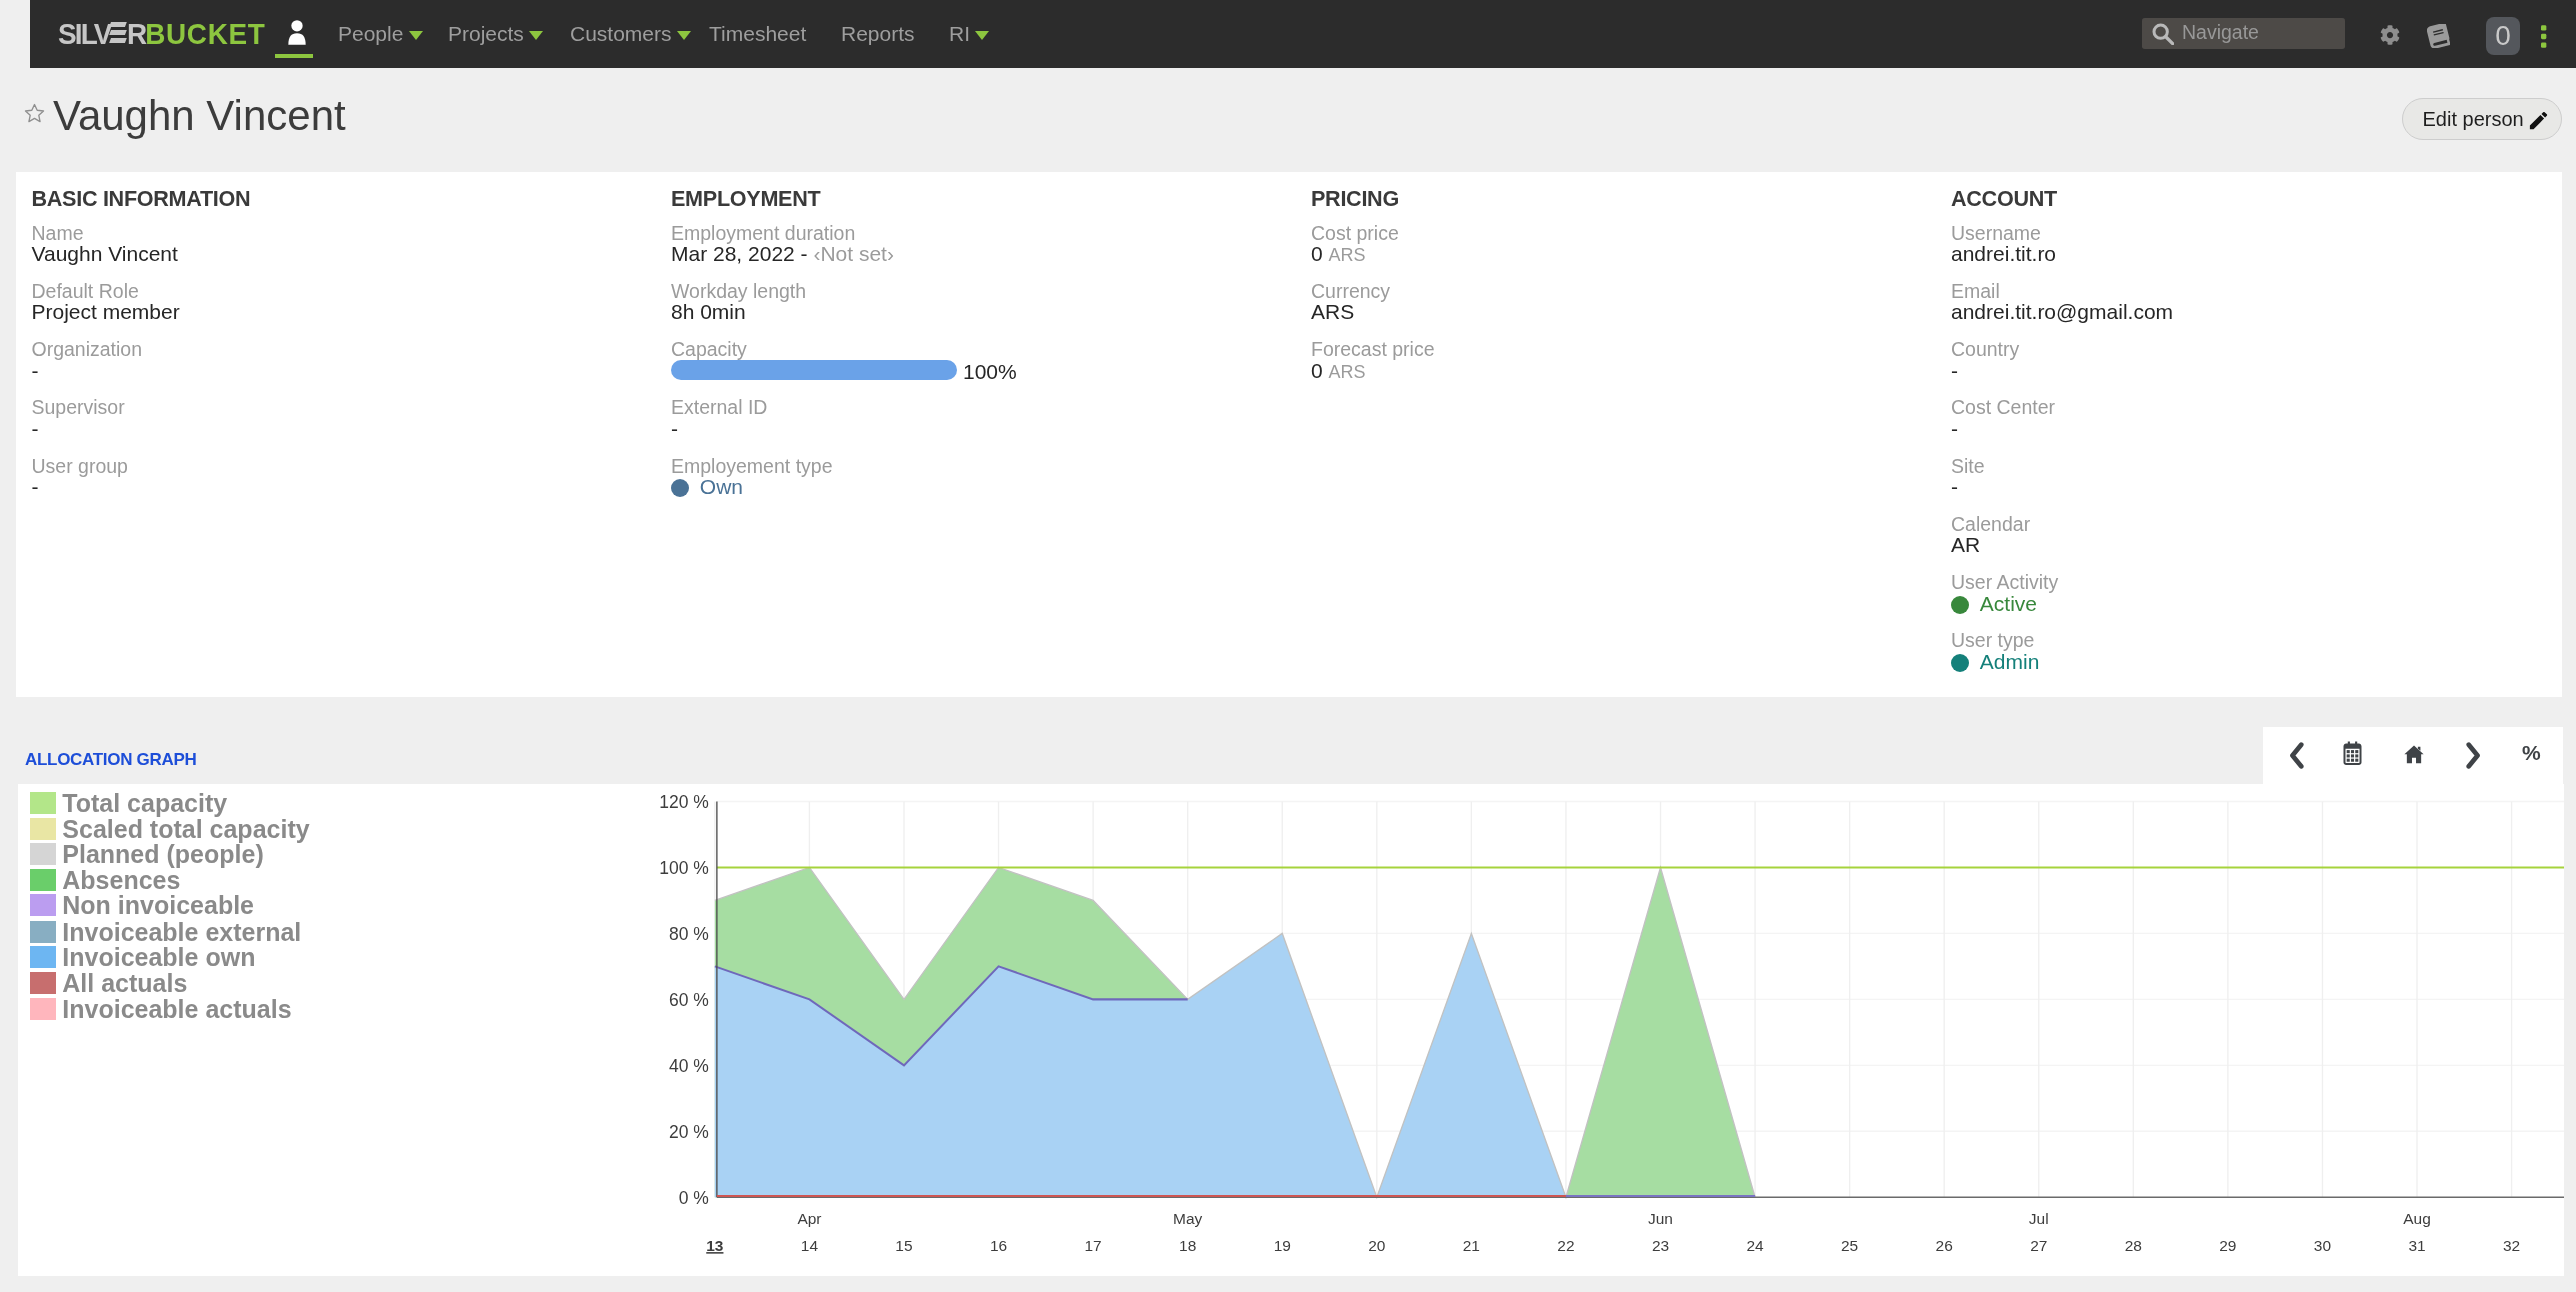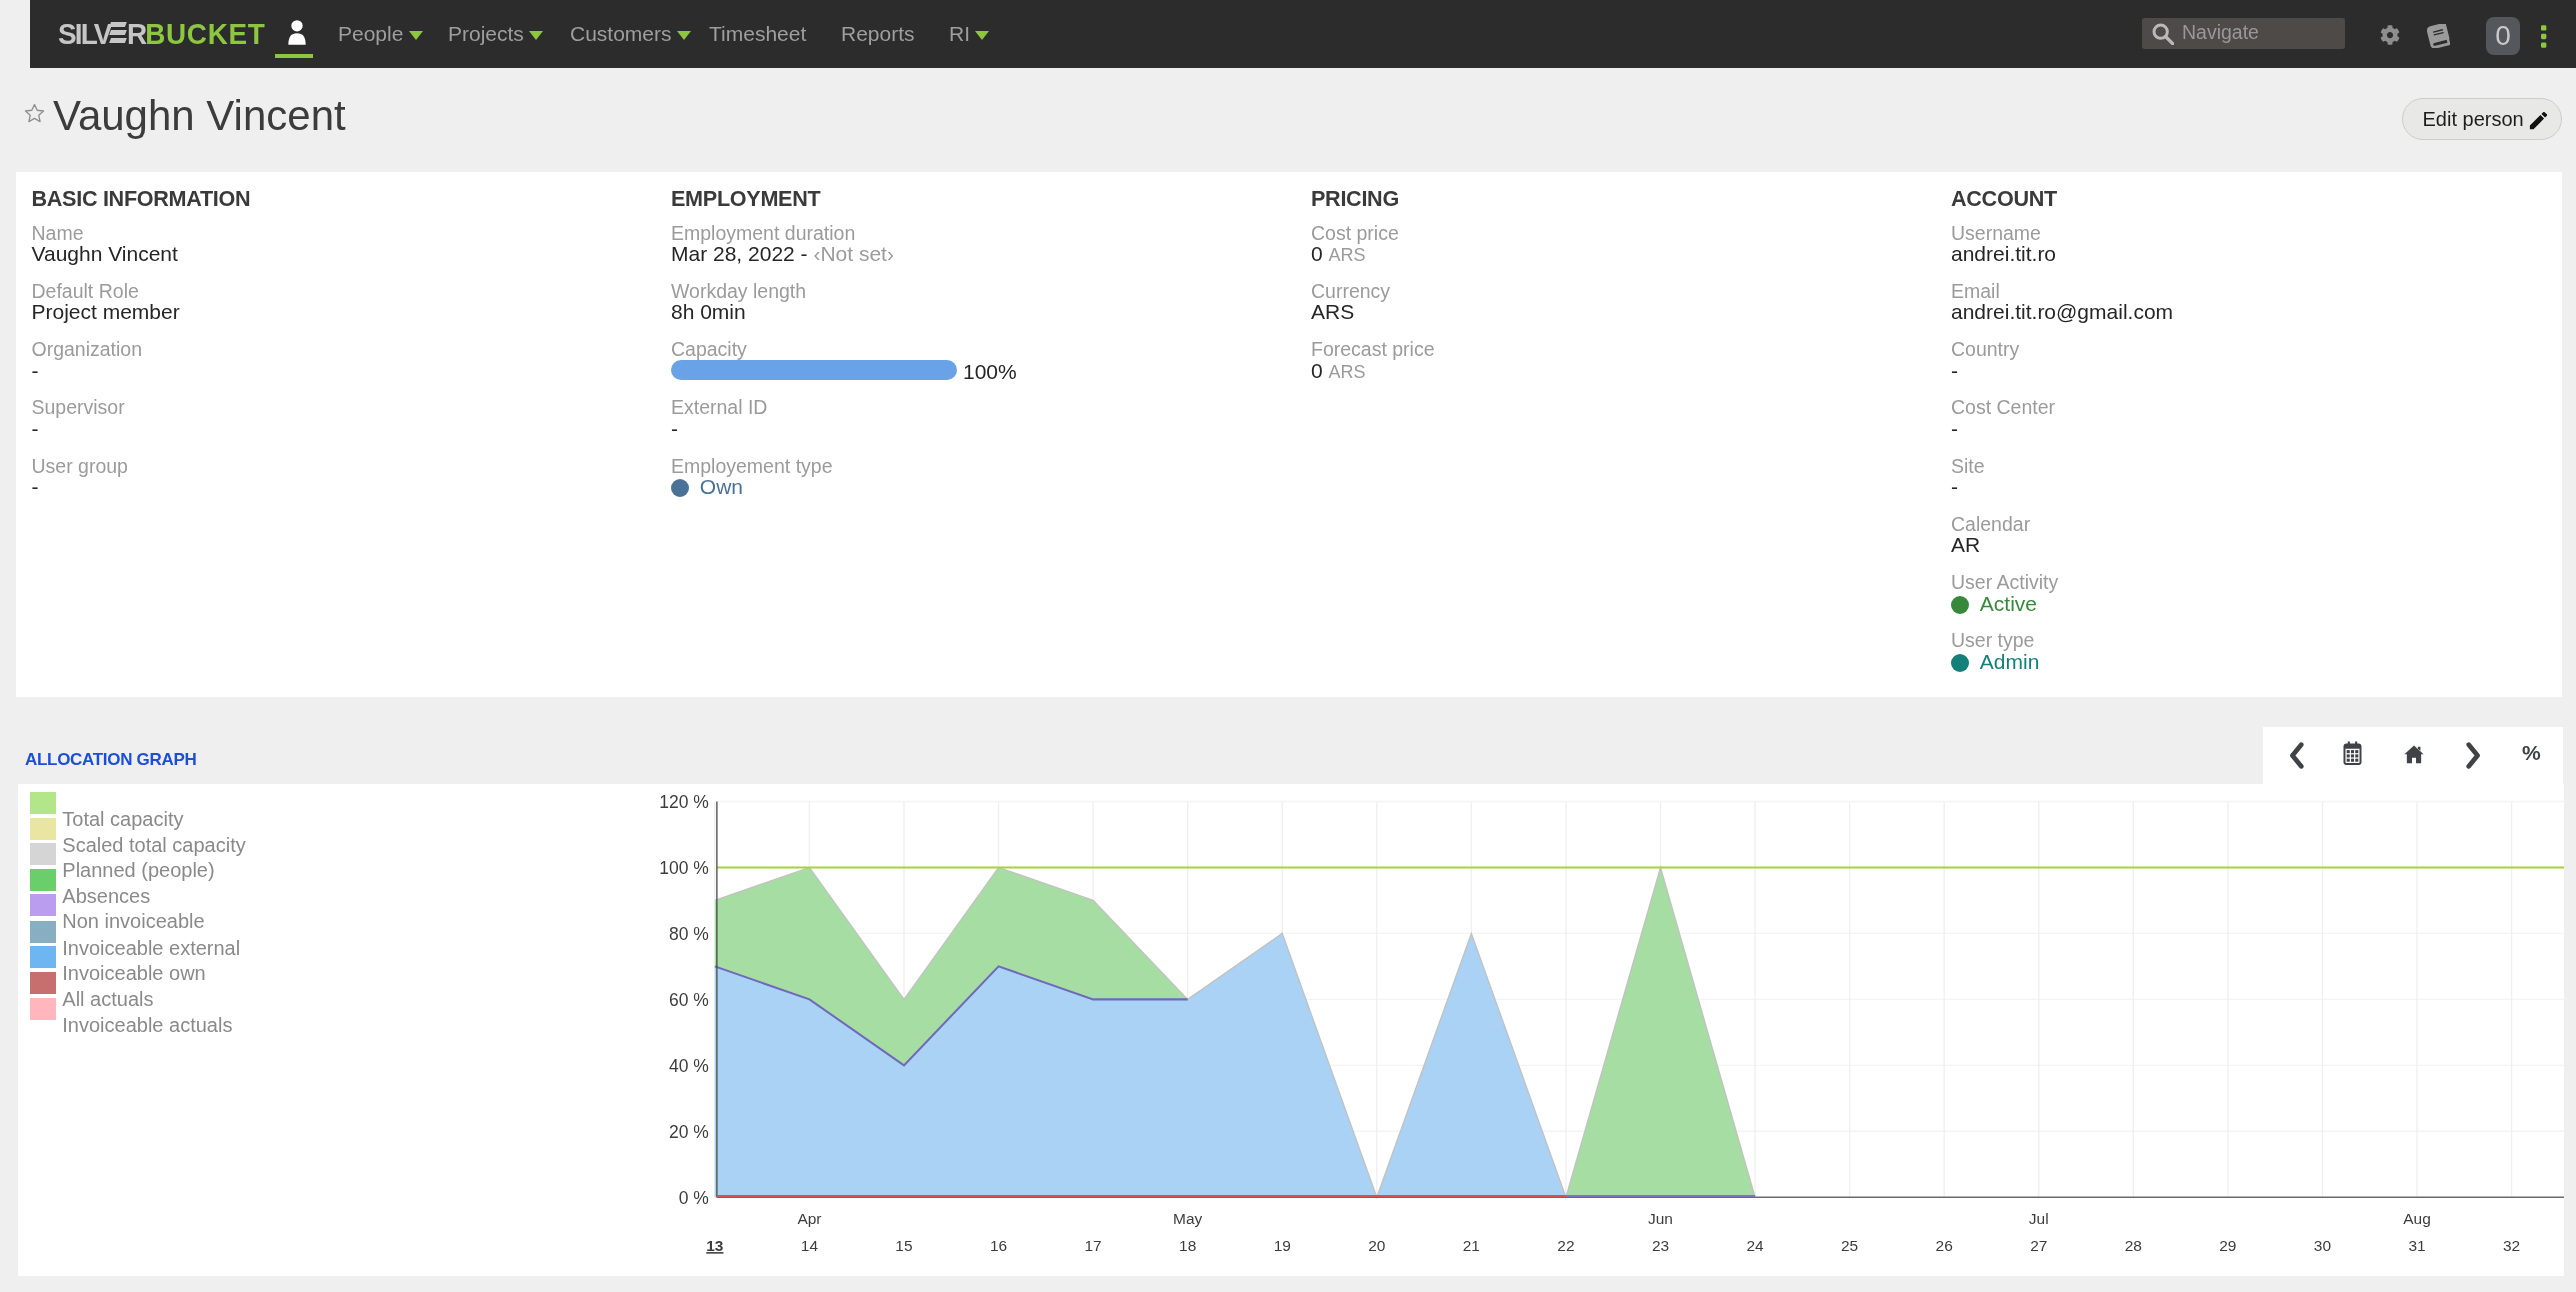--- a/index.html
+++ b/index.html
@@ -31,21 +31,21 @@
 .lbl { position:absolute; font-size:19.5px; color:#9b9b9b; }
 .val { position:absolute; font-size:21px; color:#262626; }
 .dim { color:#9b9b9b; font-size:18px; }
 .dot { display:inline-block; width:18px; height:18px; border-radius:50%; vertical-align:-2.7px; margin-right:10.8px; }
 
 #alloctitle { position:absolute; left:25px; top:750px; font-size:17px; font-weight:bold; color:#1d4ed8; letter-spacing:-0.3px; }
 #toolbar { position:absolute; left:2263px; top:727px; width:300px; height:57px; background:#fff; }
 #chartpanel { position:absolute; left:17.5px; top:784px; width:2546px; height:492px; background:#fff; }
 .legrow { position:absolute; left:12.8px; height:18px; }
 .legsq { position:absolute; left:0; top:0; width:25.6px; height:22px; }
-.legtx { position:absolute; left:32px; top:16px; line-height:22px; font-size:20px; color:#8a8a8a; white-space:nowrap; }
+.legtx { position:absolute; left:32px; top:0; line-height:22px; font-size:25px; color:#8a8a8a; white-space:nowrap;font-weight:bold; }
 </style>
 </head>
 <body>
 <div id="nav">
   <div id="logo"><span class="s1">SILV</span><span class="eg"><i></i><i></i><i></i></span><span class="s1">R</span><span class="s2">BUCKET</span></div>
   <svg class="abs" style="left:257px;top:20px" width="20" height="25" viewBox="0 0 30 37">
       <circle cx="15" cy="8.5" r="8.5" fill="#fff"></circle>
       <path d="M15 19.5 C6 19.5 2 25 2 37 L28 37 C28 25 24 19.5 15 19.5 Z" fill="#fff"></path>
     </svg>
   <div id="underline"></div>

